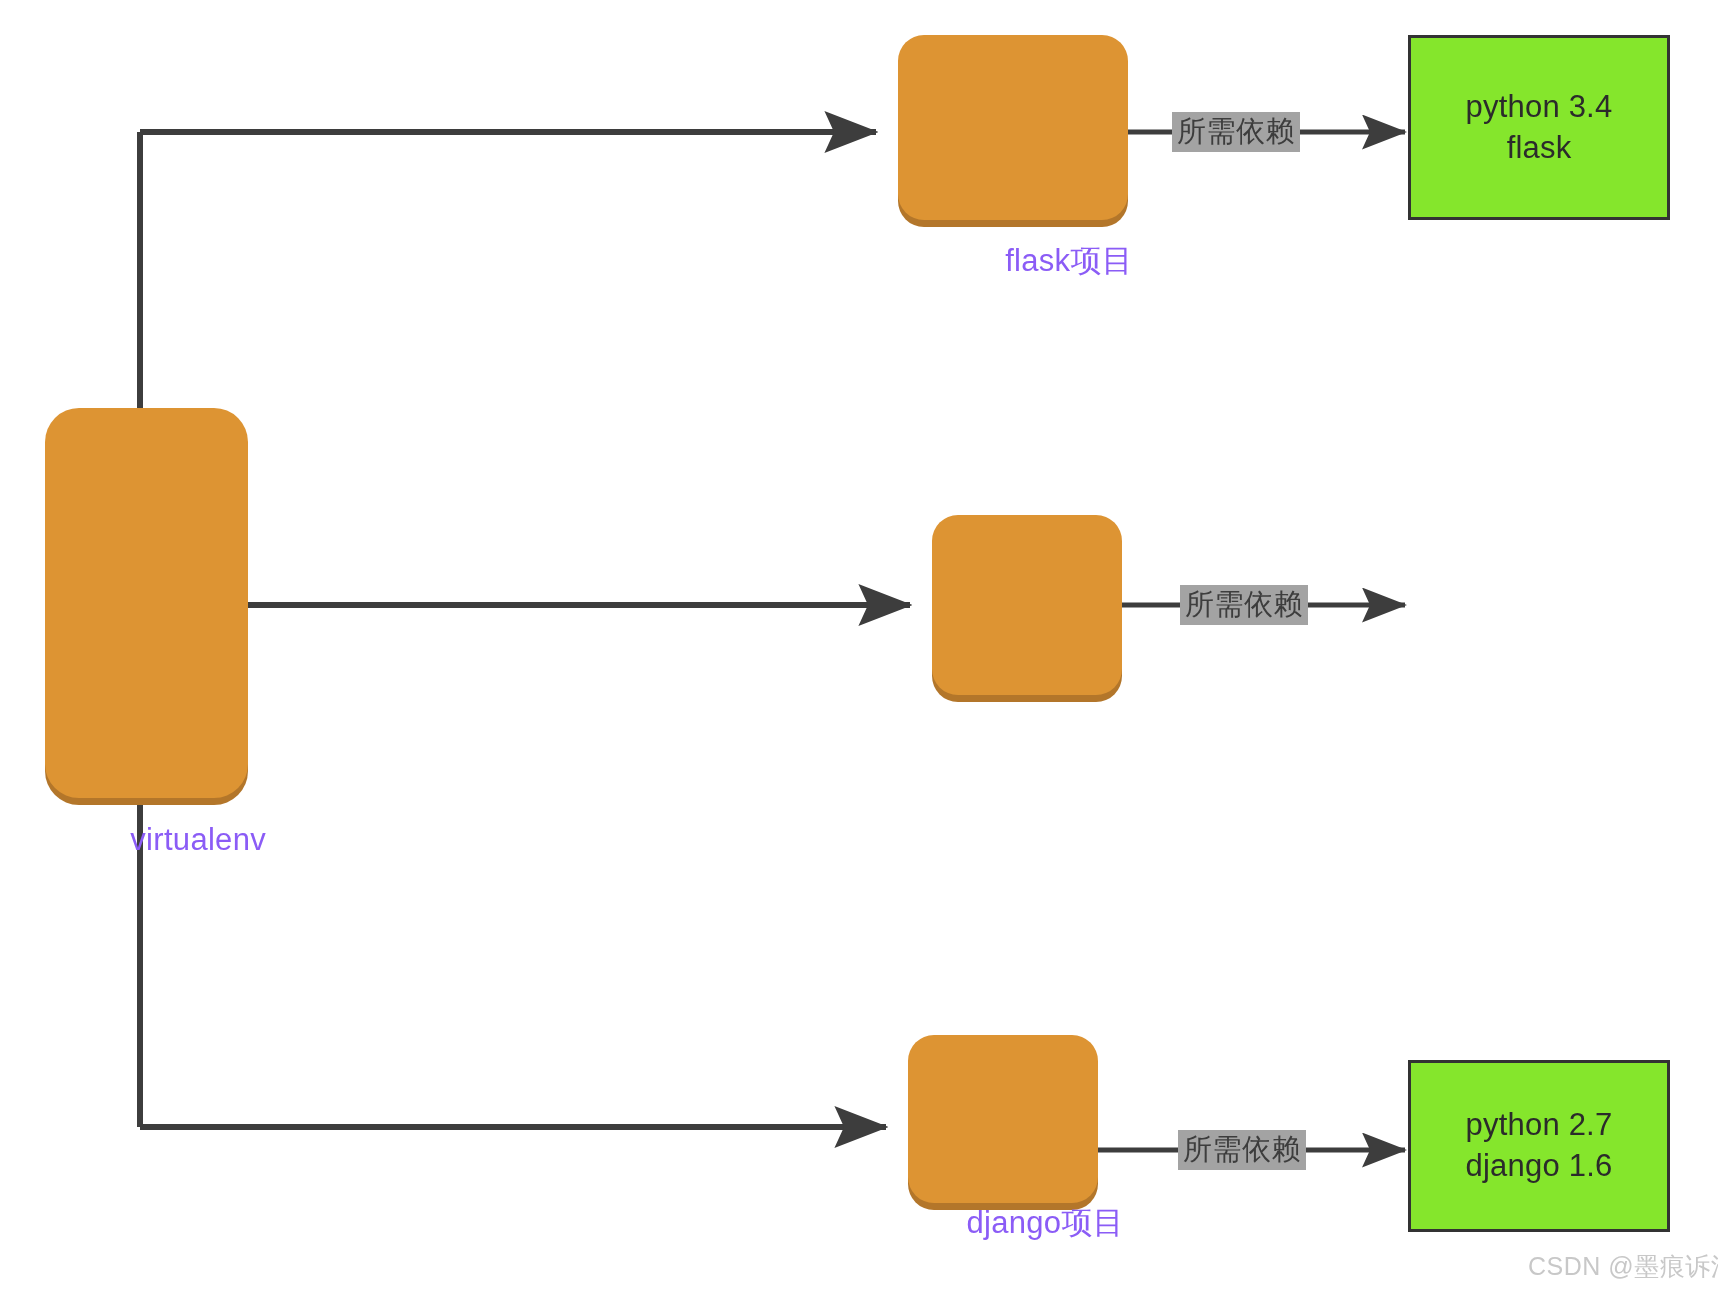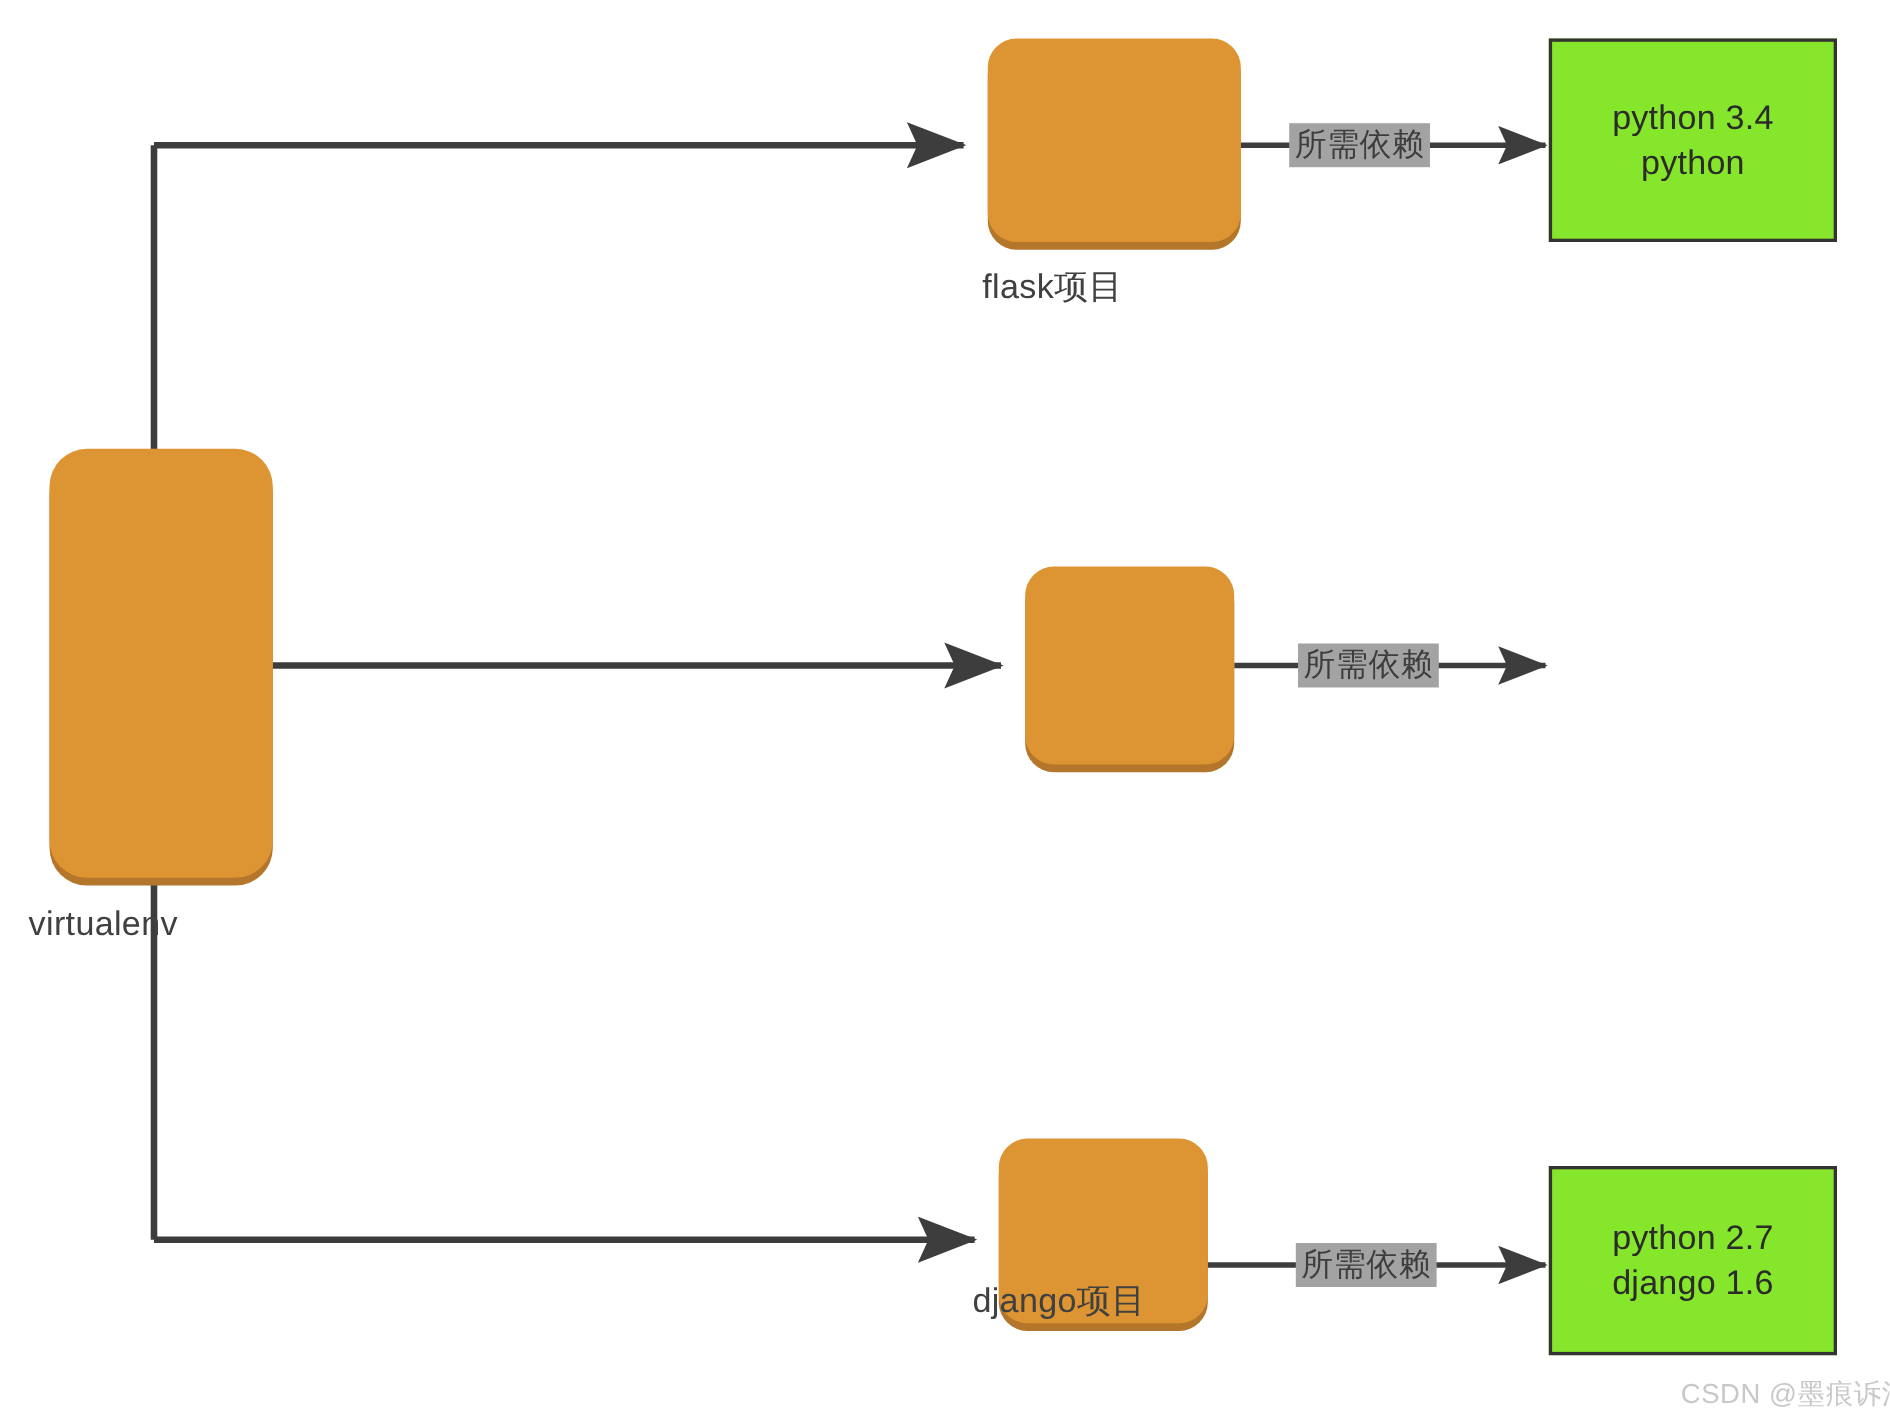--- a/index.html
+++ b/index.html
@@ -53,24 +53,24 @@
     line-height: 1.32;
     letter-spacing: 0.2px;
   }
   .node-green .gline {
     white-space: nowrap;
   }
 
   
   .caption {
     position: absolute;
-    color: #404040;
+    color: #8b5cf6;
     font-size: 31px;
     white-space: nowrap;
-    text-align: left;
+    text-align: right;
     letter-spacing: 0.3px;
   }
 
   
   .edge-label {
     position: absolute;
     color: #3d3d3d;
     font-size: 29px;
     white-space: nowrap;
     background: #a3a3a3;
@@ -117,30 +117,30 @@
   <div class="node-orange root" style="left:45px; top:408px; width:203px; height:390px;"></div>
   <div class="caption" style="left:26px; top:822px; width:240px;">virtualenv</div>
 
   <div class="node-orange" style="left:898px; top:35px; width:230px; height:185px;"></div>
   <div class="caption" style="left:893px; top:240px; width:240px;">flask项目</div>
 
   <div class="edge-label" style="left:1172px; top:112px;">所需依赖</div>
 
   <div class="node-green" style="left:1408px; top:35px; width:262px; height:185px;">
     <span class="gline">python 3.4</span>
-    <span class="gline">python</span>
+    <span class="gline">flask</span>
   </div>
 
   <div class="node-orange" style="left:932px; top:515px; width:190px; height:180px;"></div>
 
   <div class="edge-label" style="left:1180px; top:585px;">所需依赖</div>
 
 
   <div class="node-orange" style="left:908px; top:1035px; width:190px; height:168px;"></div>
-  <div class="caption" style="left:884px; top:1162px; width:240px;">django项目</div>
+  <div class="caption" style="left:884px; top:1202px; width:240px;">django项目</div>
 
   <div class="edge-label" style="left:1178px; top:1130px;">所需依赖</div>
 
   <div class="node-green" style="left:1408px; top:1060px; width:262px; height:172px;">
     <span class="gline">python 2.7</span>
     <span class="gline">django 1.6</span>
   </div>
 
   <div class="watermark" style="left:1528px; top:1250px;">CSDN @墨痕诉清风</div>
 

